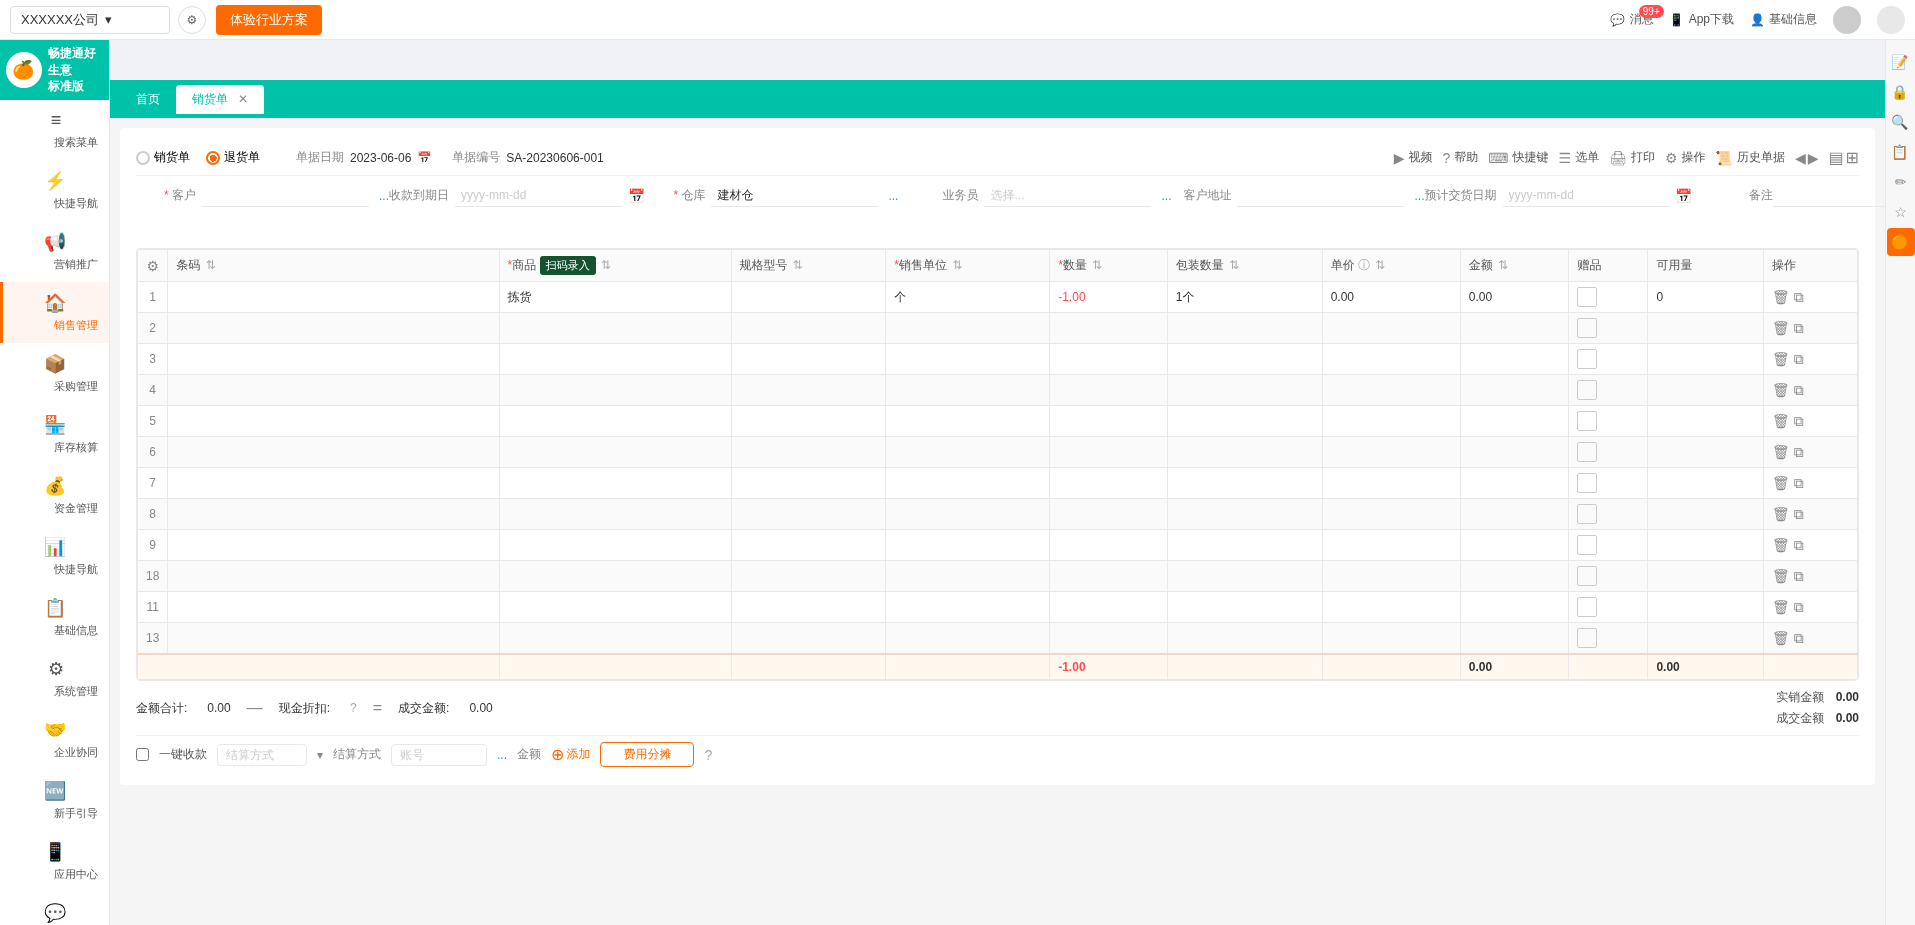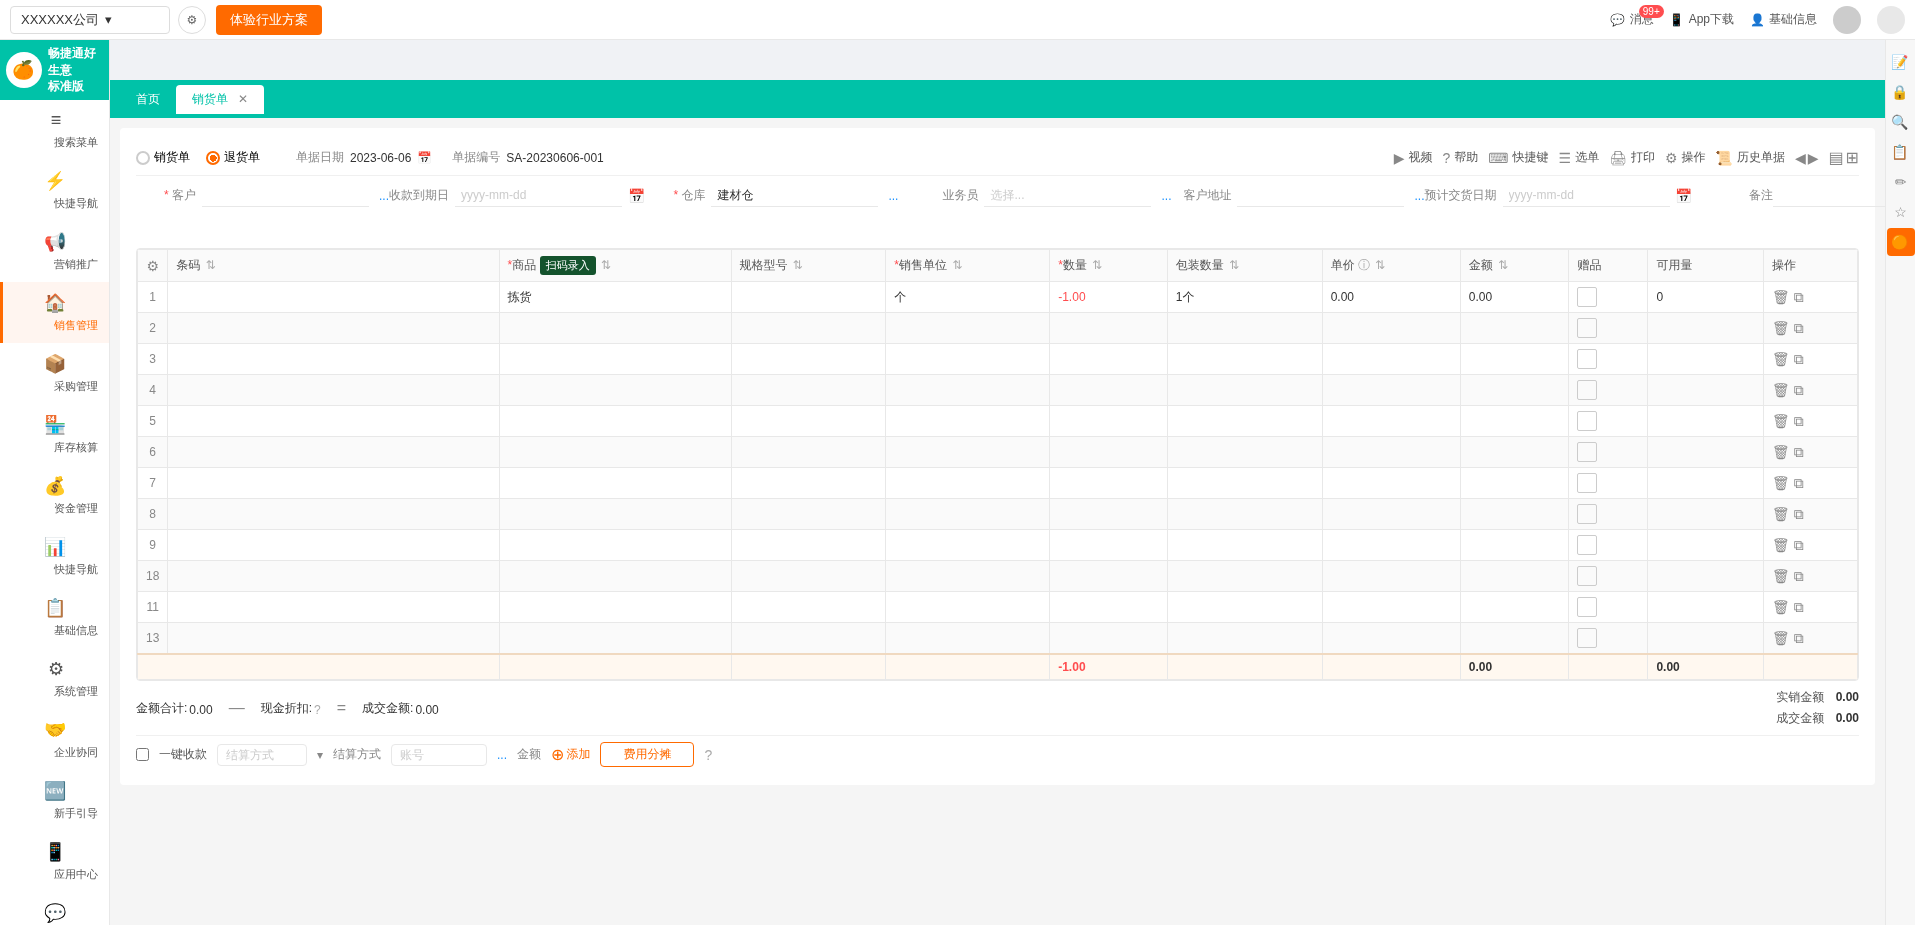--- a/index.html
+++ b/index.html
@@ -356,21 +356,21 @@
     .gear-col { width: 30px; text-align: center; }
 
     
     .footer-totals {
       display: flex;
       align-items: center;
       gap: 16px;
       padding: 8px 0;
       color: #333;
     }
-    .footer-totals .total-item { display: flex; align-items: flex-end; gap: 2px; }
+    .footer-totals .total-item { display: flex; align-items: center; gap: 20px; }
     .footer-totals .minus { color: #888; font-size: 16px; }
     .footer-totals .equals { color: #888; font-size: 16px; }
 
     
     .payment-row {
       display: flex;
       align-items: center;
       gap: 10px;
       padding: 6px 0;
       border-top: 1px solid #f0f0f0;

